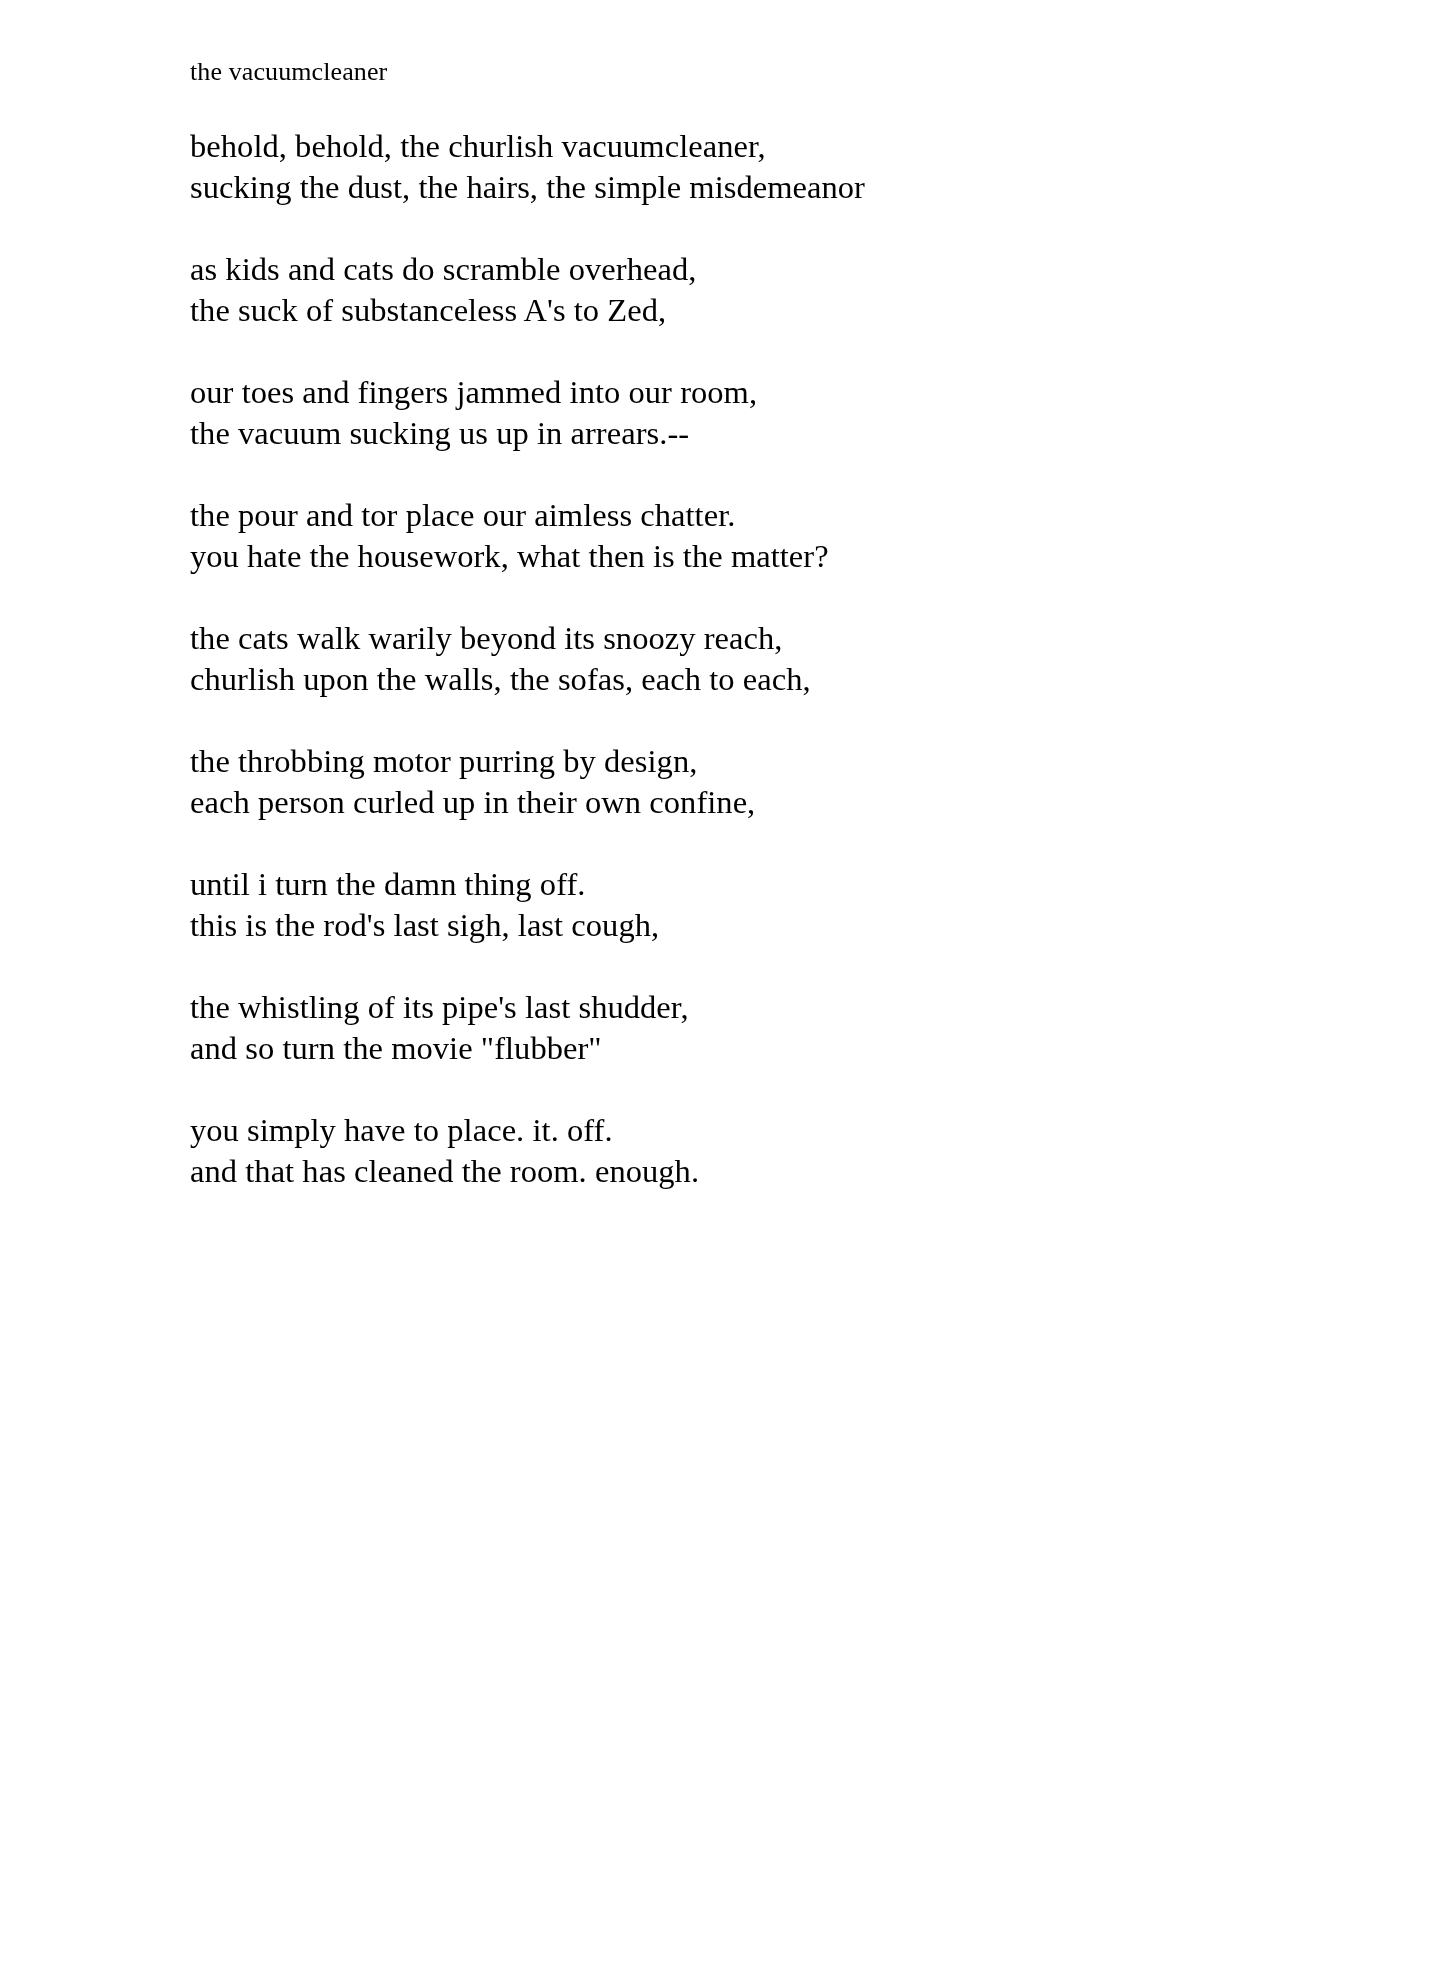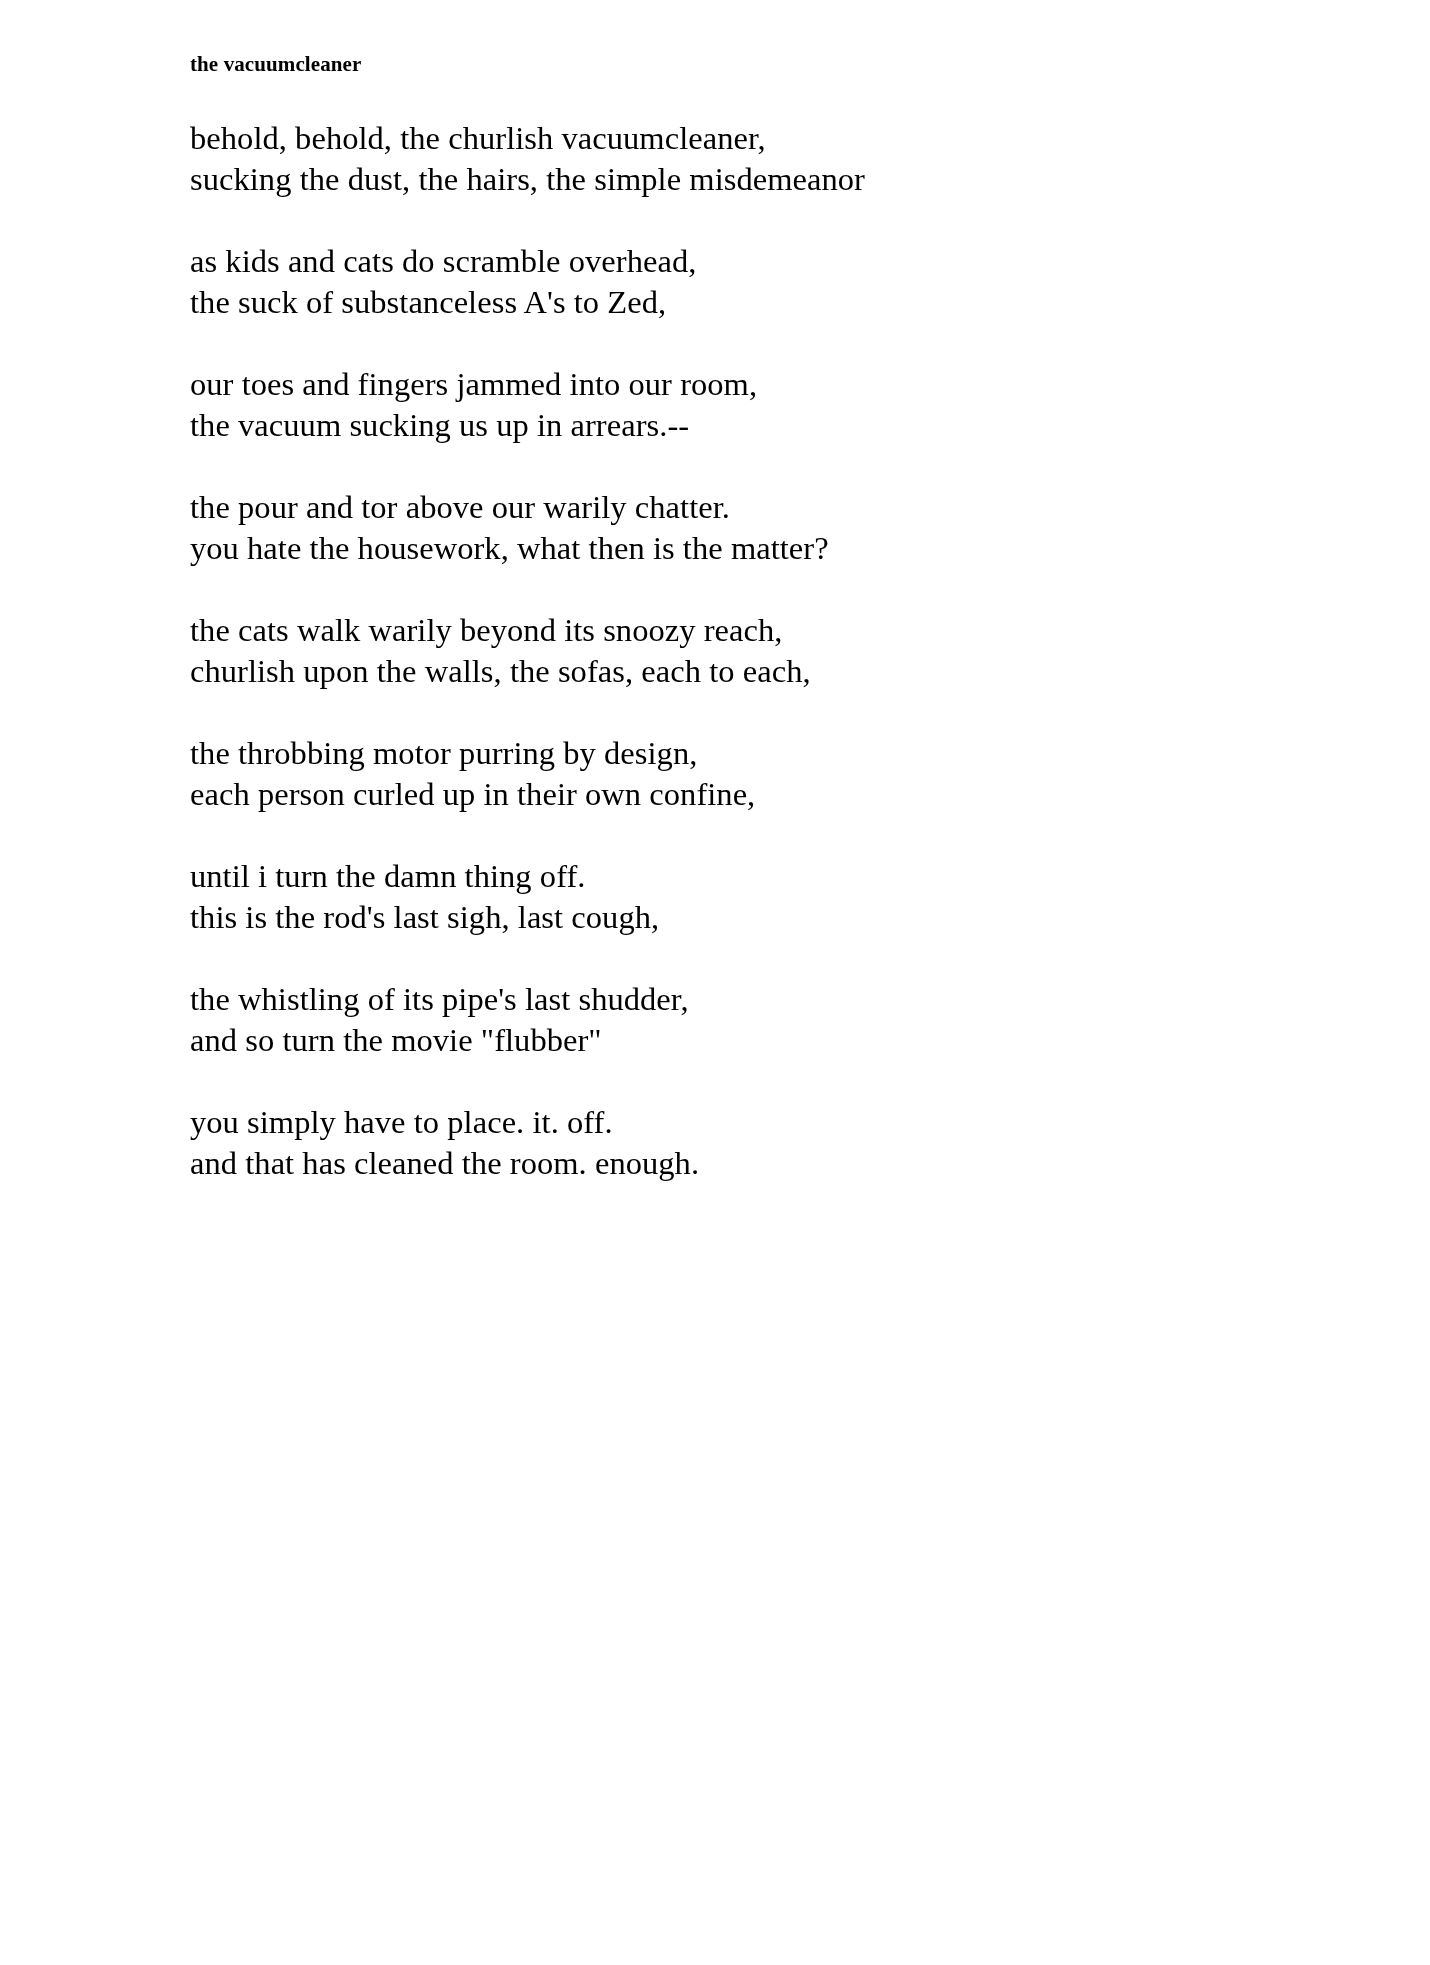--- a/index.html
+++ b/index.html
@@ -19,25 +19,25 @@
   .page {
     position: relative;
     width: 1430px;
     height: 1965px;
     background: #ffffff;
     box-sizing: border-box;
     padding: 38px 0 0 190px;
   }
   .poem-title {
     font-family: "Liberation Serif", "DejaVu Serif", serif;
-    font-weight: bold;
-    font-size: 21px;
+    font-weight: normal;
+    font-size: 26px;
     line-height: 44px;
     letter-spacing: 0.1px;
-    margin: 4px 0 32px 0;
+    margin: 12px 0 32px 0;
     white-space: pre;
   }
   .poem-body {
     font-family: "Liberation Serif", "DejaVu Serif", serif;
     font-size: 32.5px;
     line-height: 41px;
     letter-spacing: 0.05px;
   }
   .stanza {
     margin: 0 0 41px 0;
@@ -63,21 +63,21 @@
       </div>
       <div class="stanza">
         <div class="poem-line">as kids and cats do scramble overhead,</div>
         <div class="poem-line">the suck of substanceless A's to Zed,</div>
       </div>
       <div class="stanza">
         <div class="poem-line">our toes and fingers jammed into our room,</div>
         <div class="poem-line">the vacuum sucking us up in arrears.--</div>
       </div>
       <div class="stanza">
-        <div class="poem-line">the pour and tor above our warily chatter.</div>
+        <div class="poem-line">the pour and tor place our aimless chatter.</div>
         <div class="poem-line">you hate the housework, what then is the matter?</div>
       </div>
       <div class="stanza">
         <div class="poem-line">the cats walk warily beyond its snoozy reach,</div>
         <div class="poem-line">churlish upon the walls, the sofas, each to each,</div>
       </div>
       <div class="stanza">
         <div class="poem-line">the throbbing motor purring by design,</div>
         <div class="poem-line">each person curled up in their own confine,</div>
       </div>

